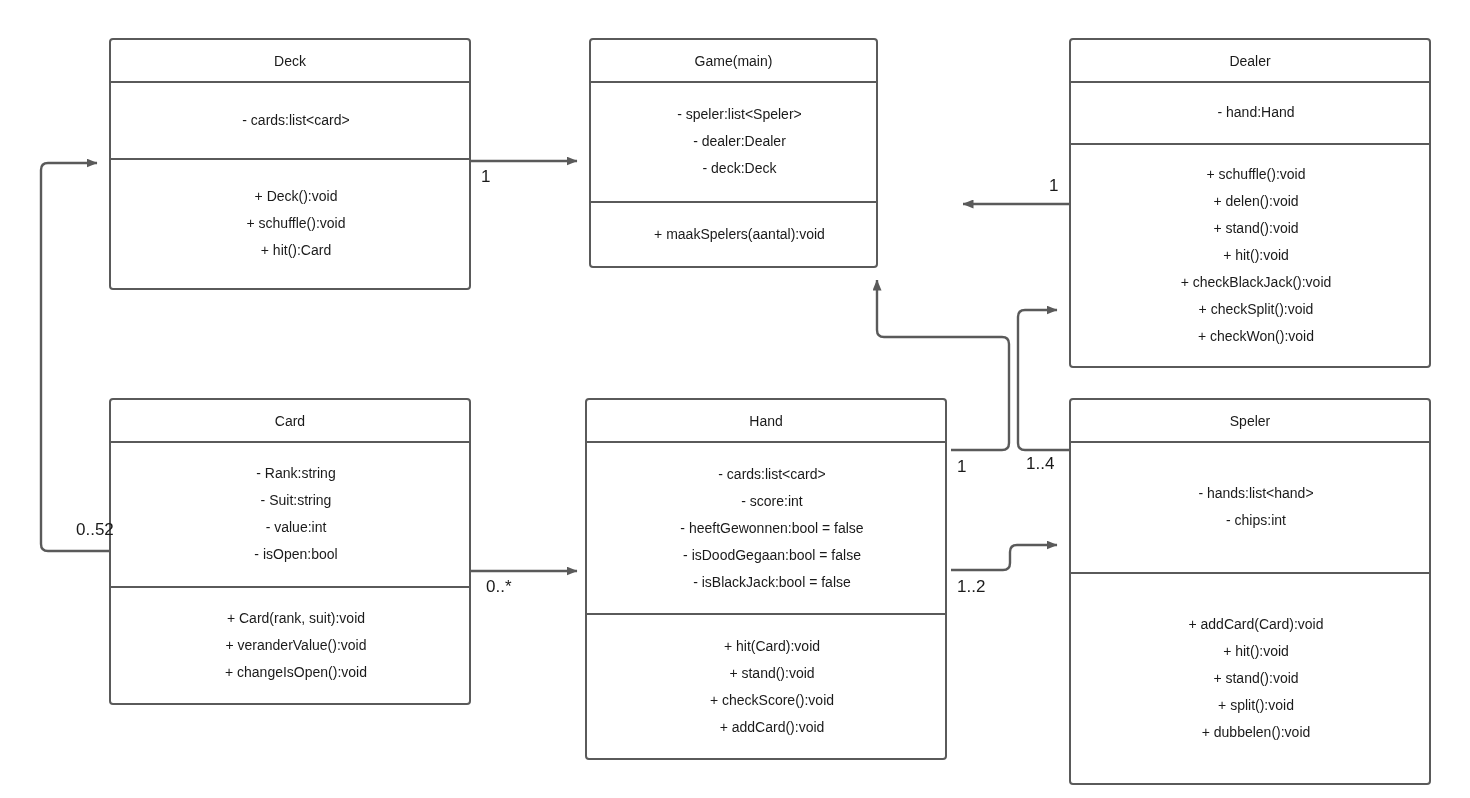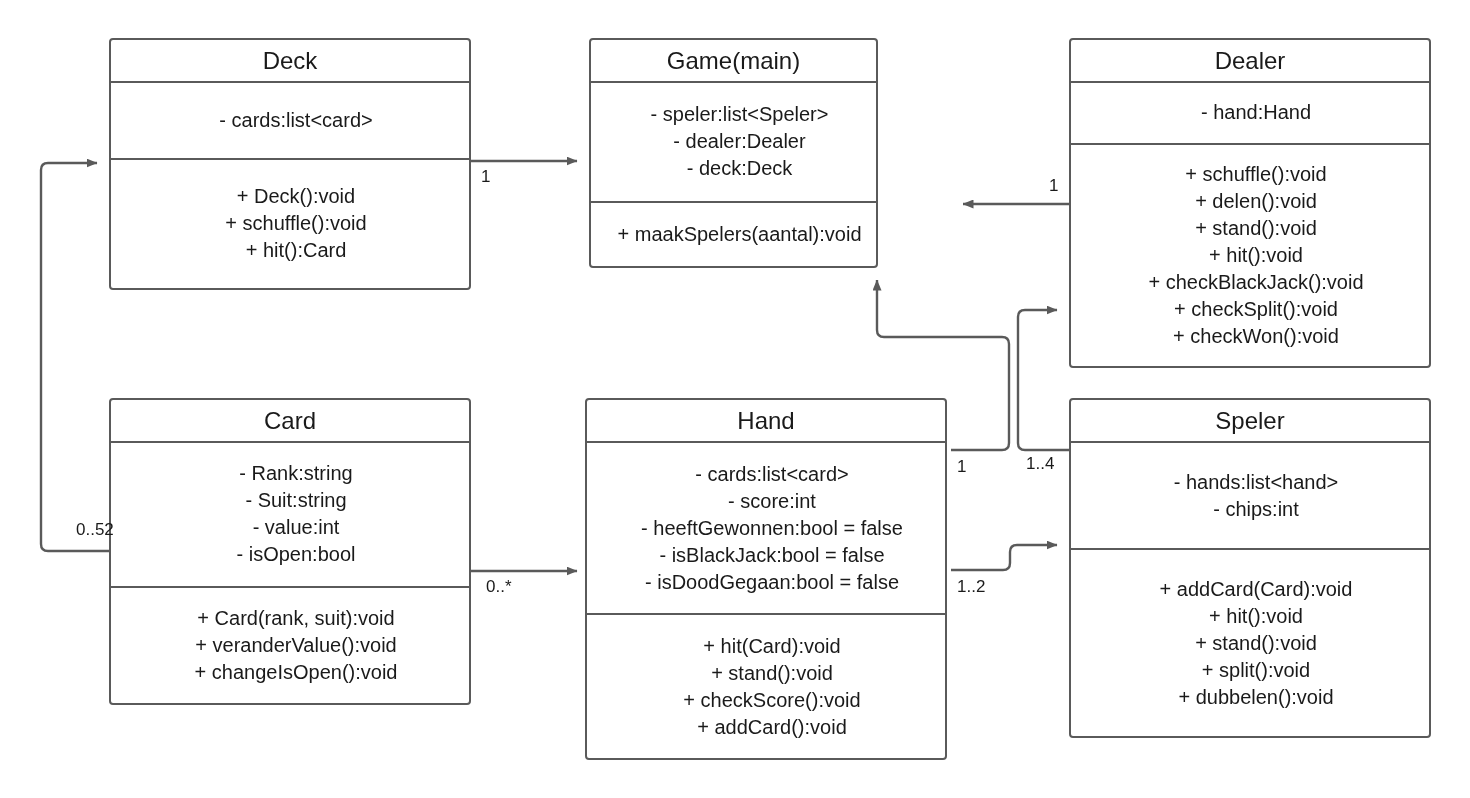--- a/index.html
+++ b/index.html
@@ -32,30 +32,30 @@
     box-sizing: border-box;
     border: 2px solid #5a5a5a;
     border-radius: 4px;
     background: #ffffff;
     display: flex;
     flex-direction: column;
     overflow: hidden;
   }
   .uml-name {
     text-align: center;
-    font-size: 24px;
+    font-size: 14px;
     color: #1a1a1a;
     padding: 10px 6px 9px 6px;
     border-bottom: 2px solid #5a5a5a;
     line-height: 22px;
     white-space: nowrap;
   }
   .uml-compartment {
     text-align: center;
-    font-size: 20px;
+    font-size: 14px;
     color: #1a1a1a;
     line-height: 27px;
     padding: 13px 6px 13px 18px;
     display: flex;
     flex-direction: column;
     justify-content: center;
     flex: 1 1 auto;
   }
   .uml-attrs {
     border-bottom: 2px solid #5a5a5a;
@@ -152,32 +152,32 @@
       <div class="uml-row">+ changeIsOpen():void</div>
     </div>
   </div>
 
   <div class="uml-class" style="left:585px; top:398px; width:362px; height:362px;">
     <div class="uml-name">Hand</div>
     <div class="uml-compartment uml-attrs">
       <div class="uml-row">- cards:list&lt;card&gt;</div>
       <div class="uml-row">- score:int</div>
       <div class="uml-row">- heeftGewonnen:bool = false</div>
+      <div class="uml-row">- isDoodGegaan:bool = false</div>
       <div class="uml-row">- isBlackJack:bool = false</div>
-      <div class="uml-row">- isDoodGegaan:bool = false</div>
     </div>
     <div class="uml-compartment">
       <div class="uml-row">+ hit(Card):void</div>
       <div class="uml-row">+ stand():void</div>
       <div class="uml-row">+ checkScore():void</div>
       <div class="uml-row">+ addCard():void</div>
     </div>
   </div>
 
-  <div class="uml-class" style="left:1069px; top:398px; width:362px; height:340px;">
+  <div class="uml-class" style="left:1069px; top:398px; width:362px; height:387px;">
     <div class="uml-name">Speler</div>
     <div class="uml-compartment uml-attrs">
       <div class="uml-row">- hands:list&lt;hand&gt;</div>
       <div class="uml-row">- chips:int</div>
     </div>
     <div class="uml-compartment">
       <div class="uml-row">+ addCard(Card):void</div>
       <div class="uml-row">+ hit():void</div>
       <div class="uml-row">+ stand():void</div>
       <div class="uml-row">+ split():void</div>

